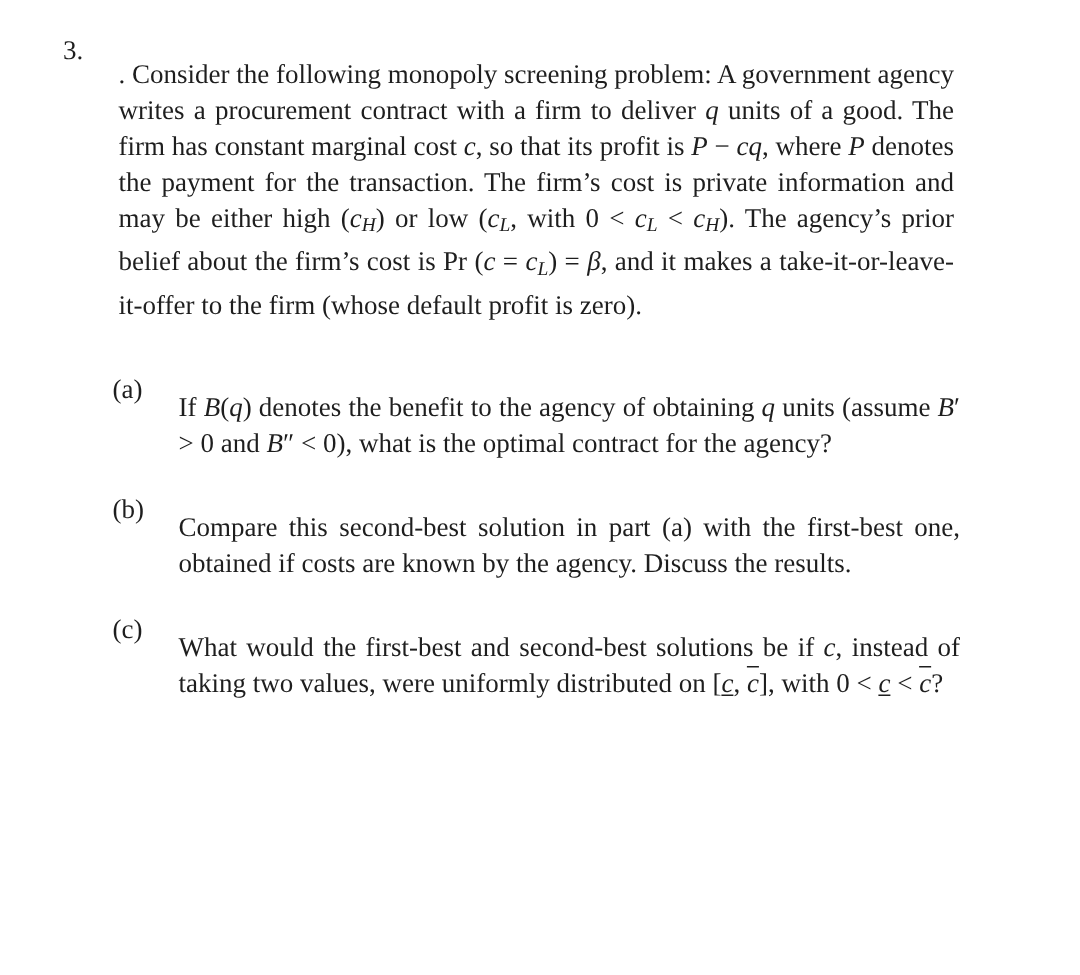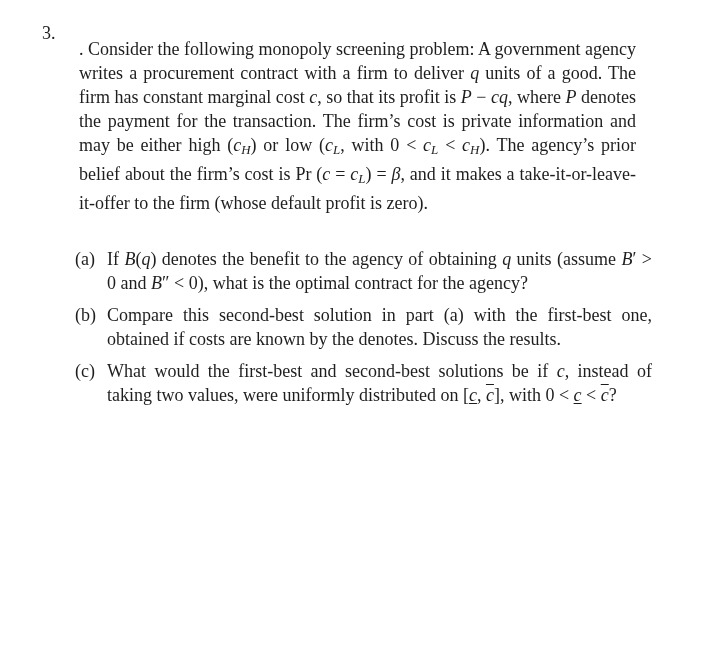--- a/index.html
+++ b/index.html
@@ -17,21 +17,21 @@
   }
 
   .problem-head { display: flex; }
   .num { flex: 0 0 21px; }
   .intro { flex: 1; margin: 16px; text-align: justify; }
 
   .parts { margin-top: 16px; padding-left: 33px; }
   .part { display: flex; margin-top: 8px; }
   .part:first-child { margin-top: 0; }
   .part-label { flex: 0 0 32px; }
-  .part-text { flex: 1; margin: 0; text-align: justify; }
+  .part-text { flex: 1; margin: 12px; text-align: justify; }
 
   .seg-n { font-style: normal; }
   .seg-i { font-style: italic; }
   .seg-sub {
     font-style: italic;
     font-size: 72%;
     vertical-align: -0.25em;
   }
   .seg-ul {
     font-style: italic;
@@ -55,21 +55,21 @@
 
   <div class="parts">
 
     <div class="part">
       <span class="part-label">(a)</span>
       <p class="part-text"><span class="seg-n">If </span><span class="seg-i">B</span><span class="seg-n">(</span><span class="seg-i">q</span><span class="seg-n">) denotes the benefit to the agency of obtaining </span><span class="seg-i">q</span><span class="seg-n"> units (assume </span><span class="seg-i">B</span><span class="seg-n">′ &gt; 0 and </span><span class="seg-i">B</span><span class="seg-n">″ &lt; 0), what is the optimal contract for the agency?</span></p>
     </div>
 
     <div class="part">
       <span class="part-label">(b)</span>
-      <p class="part-text"><span class="seg-n">Compare this second-best solution in part (a) with the first-best one, obtained if costs are known by the denotes. Discuss the results.</span></p>
+      <p class="part-text"><span class="seg-n">Compare this second-best solution in part (a) with the first-best one, obtained if costs are known by the agency. Discuss the results.</span></p>
     </div>
 
     <div class="part">
       <span class="part-label">(c)</span>
       <p class="part-text"><span class="seg-n">What would the first-best and second-best solutions be if </span><span class="seg-i">c</span><span class="seg-n">, instead of taking two values, were uniformly distributed on [</span><span class="seg-ul">c</span><span class="seg-n">, </span><span class="seg-ol">c</span><span class="seg-n">], with 0 &lt; </span><span class="seg-ul">c</span><span class="seg-n"> &lt; </span><span class="seg-ol">c</span><span class="seg-n">?</span></p>
     </div>
 
   </div>
 </div>
 

